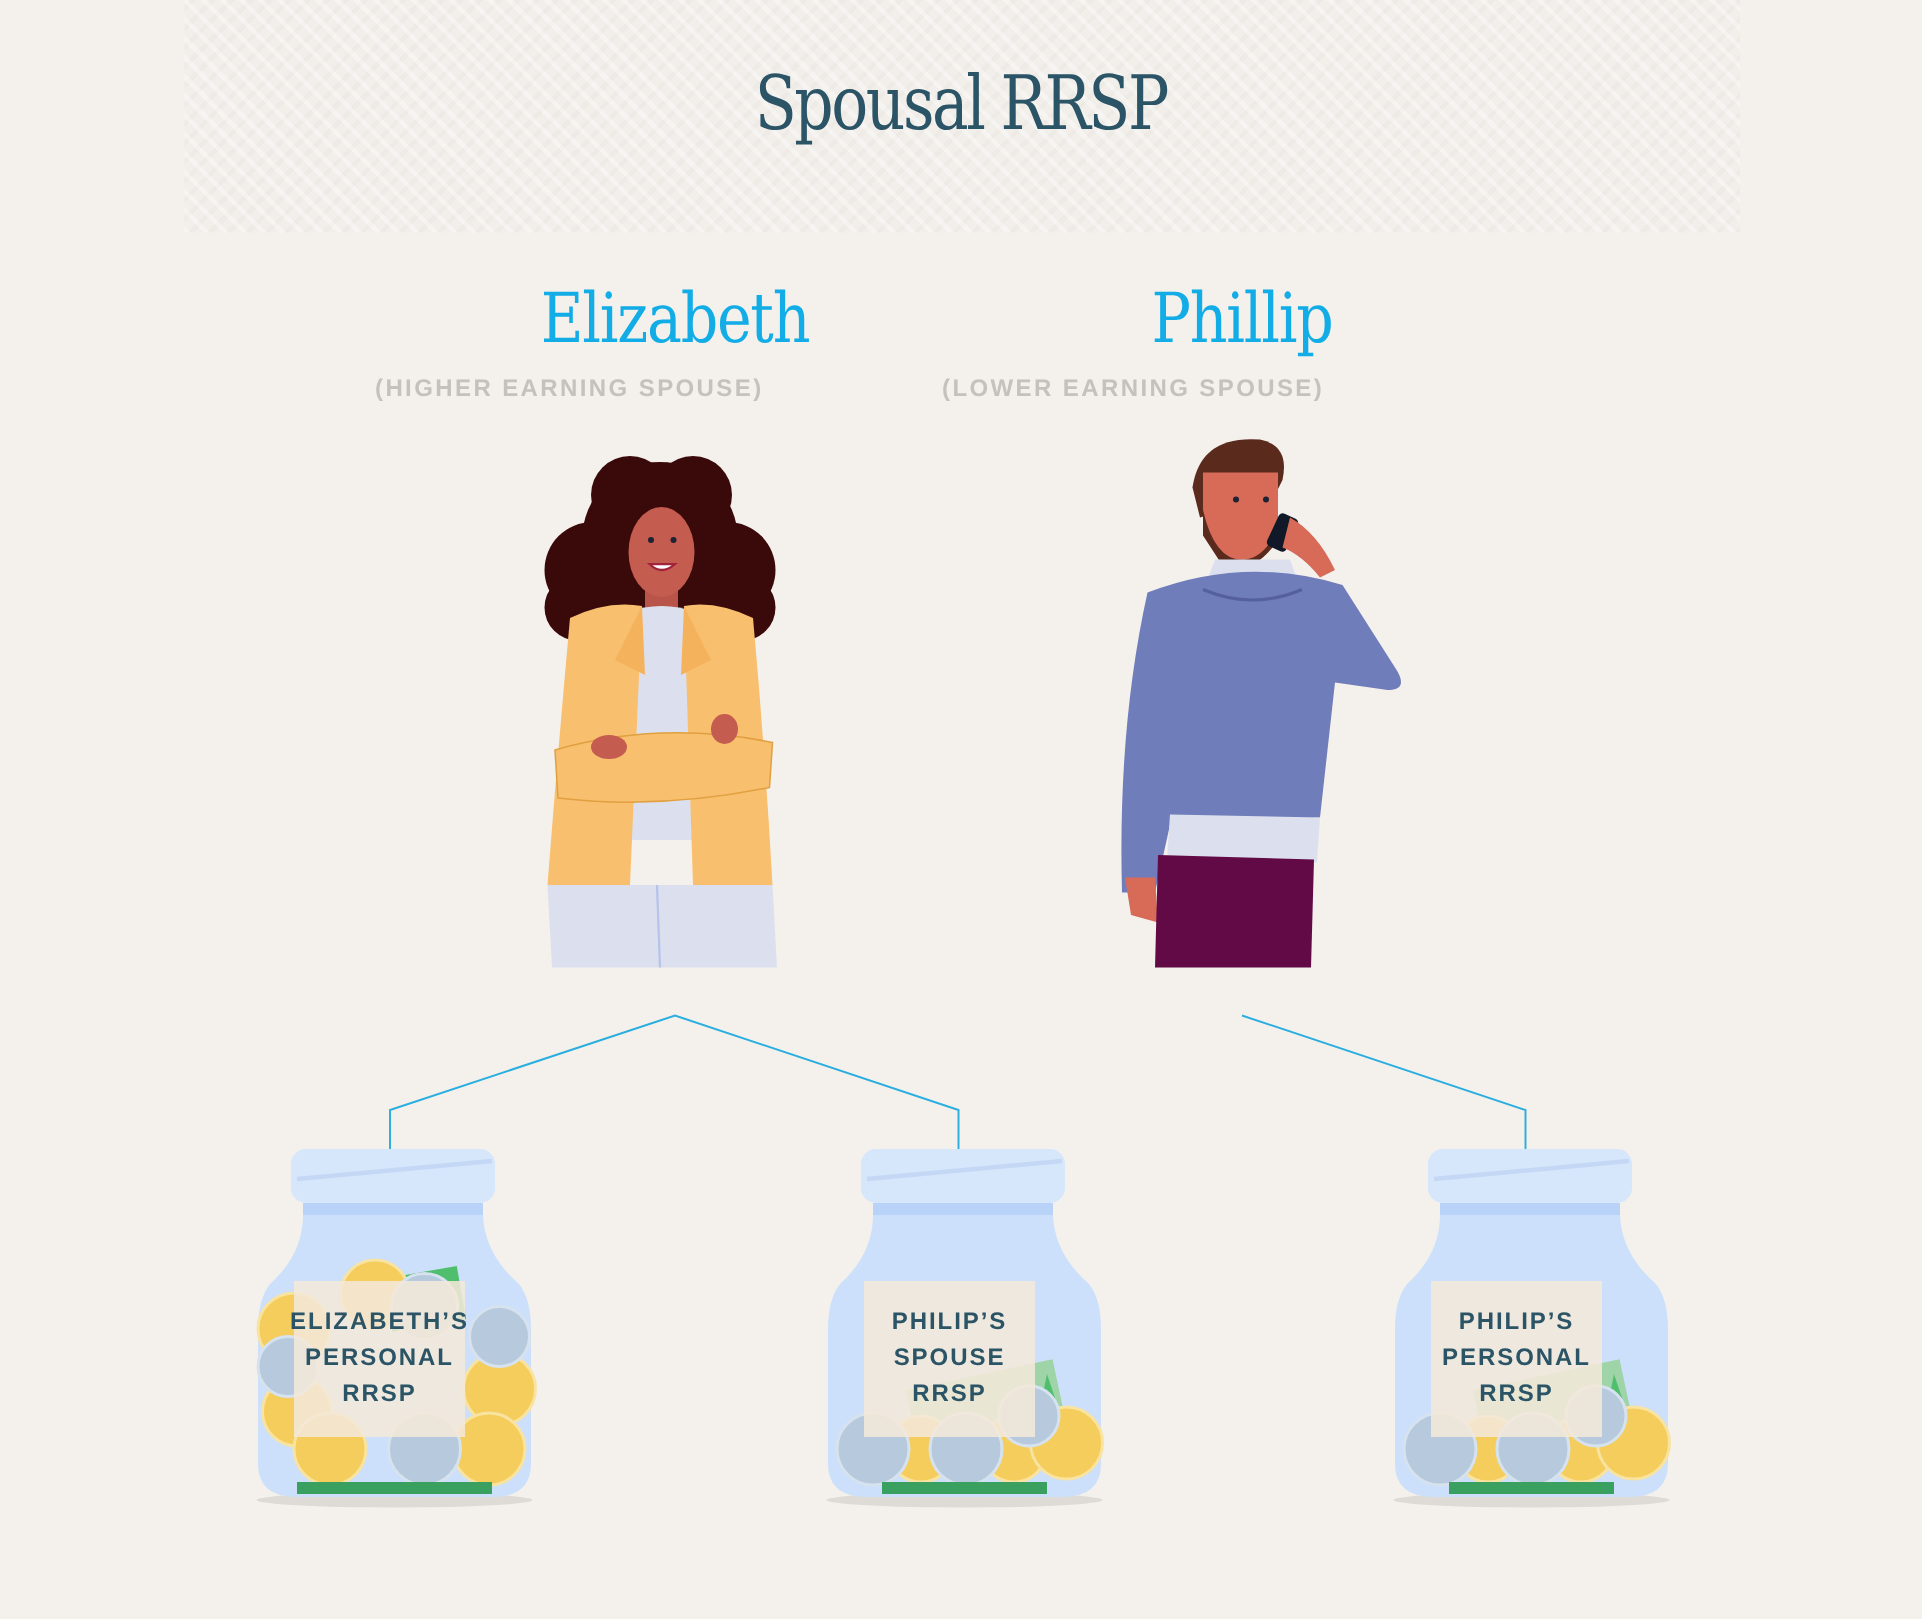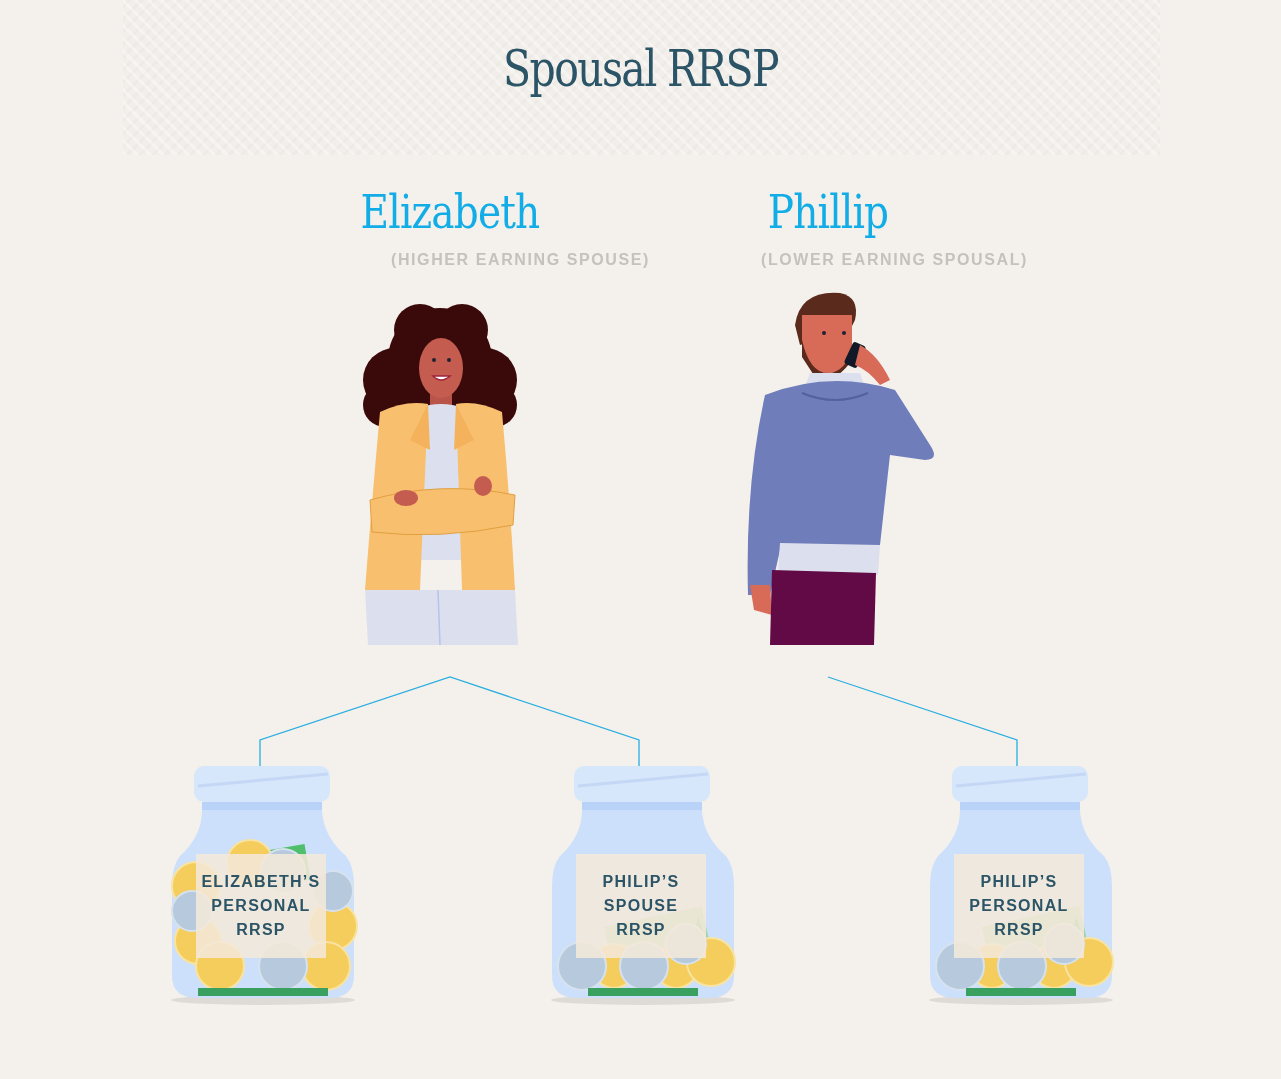--- a/index.html
+++ b/index.html
@@ -20,45 +20,45 @@
     position: absolute; left: 0; right: 0; top: 40px; text-align: center;
     font-family: "DejaVu Serif", serif; font-size: 50px; color: #2b5466;
     letter-spacing: -2px; transform: scaleX(0.82); transform-origin: center;
   }
   .person-name {
     position: absolute; width: 400px; text-align: center;
     font-family: "DejaVu Serif", serif; font-size: 46px; color: #12ade6;
     transform: scaleX(0.85); letter-spacing: -1px;
   }
   .person-role {
-    position: absolute; width: 400px; text-align: right;
+    position: absolute; width: 400px; text-align: left;
     font-family: "Liberation Sans", sans-serif; font-size: 16px; font-weight: bold;
     color: #c5c1bd; letter-spacing: 1.6px;
   }
   .figure { position: absolute; }
   .connector { position: absolute; left: 0; top: 0; pointer-events: none; }
   .jar { position: absolute; width: 190px; height: 240px; }
   .jar-label {
-    position: absolute; left: 28px; top: 88px; width: 130px; height: 104px;
+    position: absolute; left: 28px; top: 88px; width: 114px; height: 104px;
     background: rgba(244,232,218,0.88);
     display: flex; flex-direction: column; align-items: center; justify-content: center;
     font-family: "Liberation Sans", sans-serif; font-weight: bold; font-size: 16px;
     color: #2b5466; letter-spacing: 1.3px; line-height: 24px; text-align: center;
   }
 </style>
 </head>
 <body>
 
 <div class="header-band"></div>
 <div class="title">Spousal RRSP</div>
 
 <div class="person-name" style="left:250px; top:185px;">Elizabeth</div>
 <div class="person-role" style="left:250px; top:251px;">(HIGHER EARNING SPOUSE)</div>
 <div class="person-name" style="left:628px; top:185px;">Phillip</div>
-<div class="person-role" style="left:628px; top:251px;">(LOWER EARNING SPOUSAL)</div>
+<div class="person-role" style="left:628px; top:251px;">(LOWER EARNING SPOUSE)</div>
 
 <svg class="figure" style="left:350px; top:300px;" width="180" height="350" viewBox="0 0 180 350">
 
   <g fill="#3a0a0a">
     <circle cx="90" cy="60" r="52"></circle>
     <circle cx="45" cy="80" r="32"></circle>
     <circle cx="135" cy="80" r="32"></circle>
     <circle cx="35" cy="105" r="22"></circle>
     <circle cx="145" cy="105" r="22"></circle>
     <circle cx="70" cy="30" r="26"></circle>

